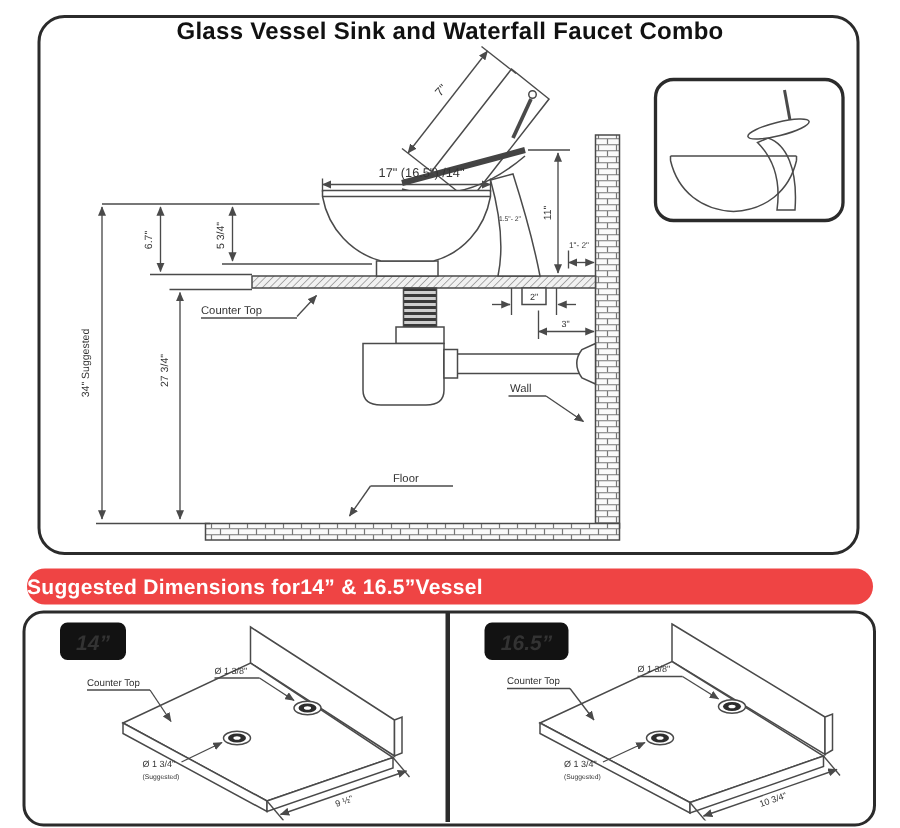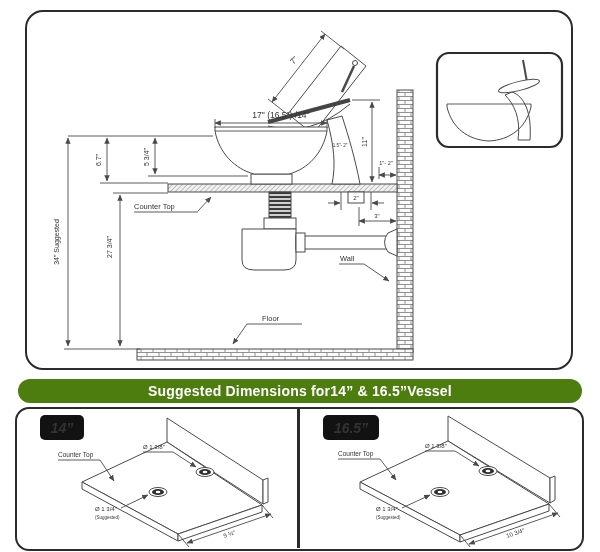--- a/index.html
+++ b/index.html
@@ -4,38 +4,39 @@
 <style>
   html,body{margin:0;padding:0;background:#fff;}
   .page{position:relative;width:600px;height:552px;background:#fff;overflow:hidden;
         font-family:"Liberation Sans",sans-serif;}
   .topbox{position:absolute;left:25px;top:10px;width:544px;height:356px;
           border:2.5px solid #2b2b2b;border-radius:18px;background:#fff;}
   .title{position:absolute;left:0;top:13px;width:600px;text-align:center;
          font-size:16px;font-weight:bold;color:#111;letter-spacing:.2px;}
   .mainsvg{position:absolute;left:0;top:0;}
   .banner{position:absolute;left:18px;top:379px;width:564px;height:24px;
-          background:#4d7c0f;border-radius:12px;color:#fff;text-align:center;
+          background:#ef4444;border-radius:12px;color:#fff;text-align:left;
           line-height:24px;font-size:14px;font-weight:600;letter-spacing:.2px;}
   .botbox{position:absolute;left:15px;top:407px;width:565px;height:140px;
           border:2.5px solid #2b2b2b;border-radius:14px;background:#fff;}
   .divider{position:absolute;left:297px;top:408px;width:2.5px;height:140px;background:#2b2b2b;}
   .panelsvg-l{position:absolute;left:15px;top:408px;}
   .panelsvg-r{position:absolute;left:298px;top:408px;}
   svg text{font-family:"Liberation Sans",sans-serif;fill:#333;}
   svg .dim{stroke:#4a4a4a;stroke-width:0.9;fill:none;}
   svg .art{stroke:#4a4a4a;stroke-width:1;fill:#fff;}
   svg .artn{stroke:#4a4a4a;stroke-width:1;fill:none;}
 </style>
 </head>
 <body>
 
 <div class="page">
 
   <div class="topbox"></div>
+  <div class="title">Glass Vessel Sink and Waterfall Faucet Combo</div>
 
   <svg class="mainsvg" width="600" height="380" viewBox="0 0 600 380">
     <defs>
       <marker id="ah" markerWidth="7" markerHeight="6" refX="6.5" refY="3" orient="auto-start-reverse">
         <path d="M0,0L7,3L0,6Z" fill="#4a4a4a"></path>
       </marker>
       <pattern id="brick" width="12" height="8" patternUnits="userSpaceOnUse">
         <rect width="12" height="8" fill="#fafafa"></rect>
         <path d="M0,0.5H12 M0,4.5H12 M3,0.5V4.5 M9,4.5V8.5" stroke="#777" stroke-width="0.8" fill="none"></path>
       </pattern>

